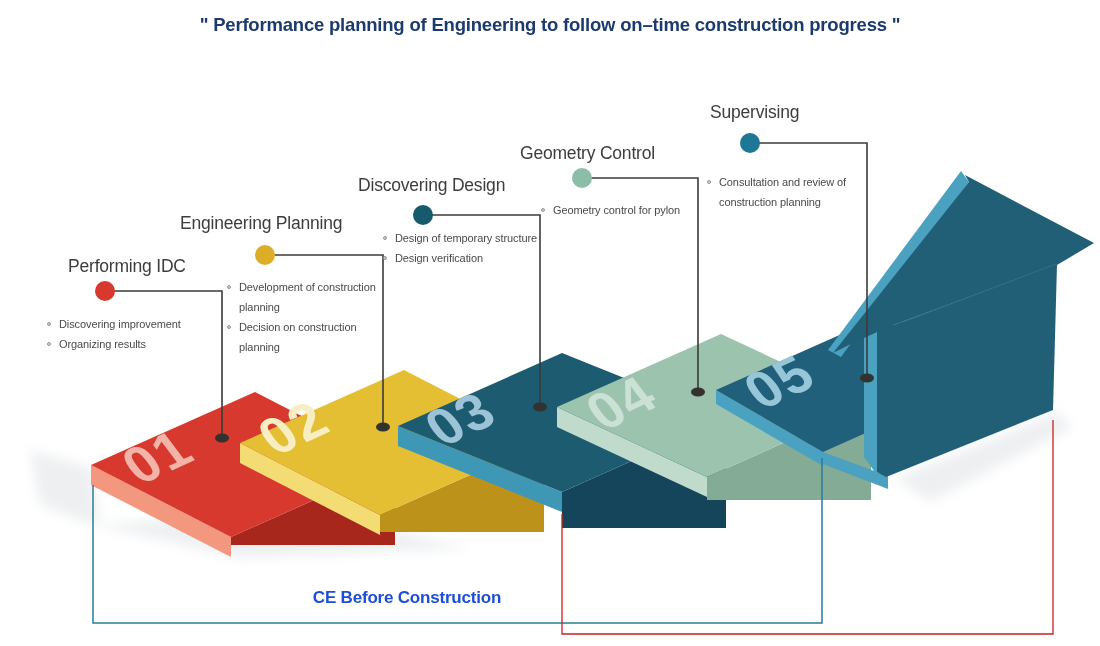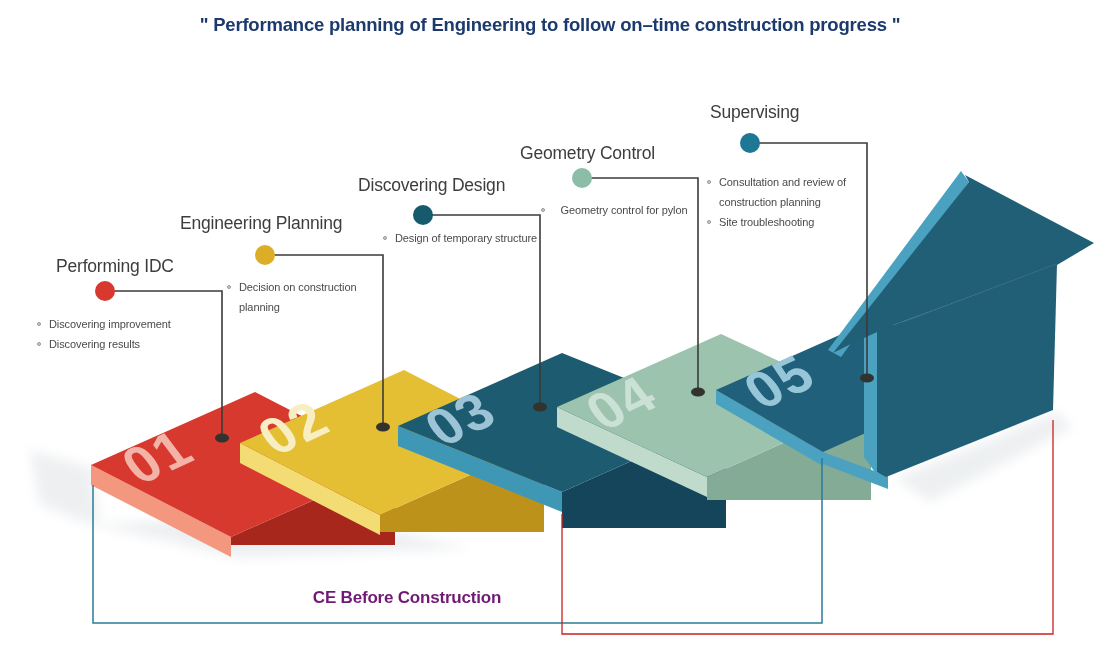--- a/index.html
+++ b/index.html
@@ -20,21 +20,21 @@
     list-style:none;margin:0;padding:0;
     font-size:11px;line-height:20px;color:#4a4a4a;letter-spacing:-0.1px;
   }
   .bullets li{position:relative;padding-left:13px;margin:0;}
   .bullets li::before{
     content:"";position:absolute;left:1px;top:8px;width:4px;height:4px;border-radius:50%;
     background:#cfcfcf;border:1px solid #979797;box-sizing:border-box;
   }
   .cont{padding-left:1px;}
   .phase-label{font-size:17px;font-weight:700;letter-spacing:-0.2px;white-space:nowrap;}
-  .phase-before{color:#701a75;}
+  .phase-before{color:#1d4ed8;}
   .phase-during{color:#b5211d;}
   .num-text{font-weight:700;font-size:54px;letter-spacing:2px;}
 </style>
 </head>
 <body>
 
 <div id="stage">
 
   <svg width="1100" height="646" viewBox="0 0 1100 646">
     <defs>
@@ -113,43 +113,44 @@
       <circle cx="105" cy="291" r="10" fill="#d8392f"></circle>
       <circle cx="265" cy="255" r="10" fill="#dcae27"></circle>
       <circle cx="423" cy="215" r="10" fill="#175a6e"></circle>
       <circle cx="582" cy="178" r="10" fill="#8cbda6"></circle>
       <circle cx="750" cy="143" r="10" fill="#1d7795"></circle>
     </g>
   </svg>
 
   <div class="abs main-title">" Performance planning of Engineering to follow on–time construction progress "</div>
 
-  <div class="abs step-label" style="left:56px;top:256px;">Performing IDC</div>
+  <div class="abs step-label" style="left:68px;top:256px;">Performing IDC</div>
   <div class="abs step-label" style="left:180px;top:213px;">Engineering Planning</div>
   <div class="abs step-label" style="left:358px;top:175px;">Discovering Design</div>
   <div class="abs step-label" style="left:520px;top:143px;text-align:center;">Geometry Control</div>
   <div class="abs step-label" style="left:710px;top:102px;">Supervising</div>
 
-  <ul class="abs bullets" style="left:36px;top:314px;width:178px;">
+  <ul class="abs bullets" style="left:46px;top:314px;width:178px;">
     <li>Discovering improvement</li>
-    <li>Discovering results</li>
+    <li>Organizing results</li>
   </ul>
 
   <ul class="abs bullets" style="left:226px;top:277px;width:160px;">
+    <li>Development of construction planning</li>
     <li>Decision on construction planning</li>
   </ul>
 
   <ul class="abs bullets" style="left:382px;top:228px;width:162px;">
     <li>Design of temporary structure</li>
+    <li>Design verification</li>
   </ul>
 
-  <ul class="abs bullets" style="left:540px;top:200px;width:155px;text-align:center;">
+  <ul class="abs bullets" style="left:540px;top:200px;width:155px;">
     <li>Geometry control for pylon</li>
   </ul>
 
   <ul class="abs bullets" style="left:706px;top:172px;width:152px;">
     <li>Consultation and review of construction planning</li>
-    <li>Site troubleshooting</li>
   </ul>
 
   <div class="abs phase-label phase-before" style="left:300px;top:588px;width:214px;text-align:center;">CE Before Construction</div>
 
 </div>
 
 </body></html>

